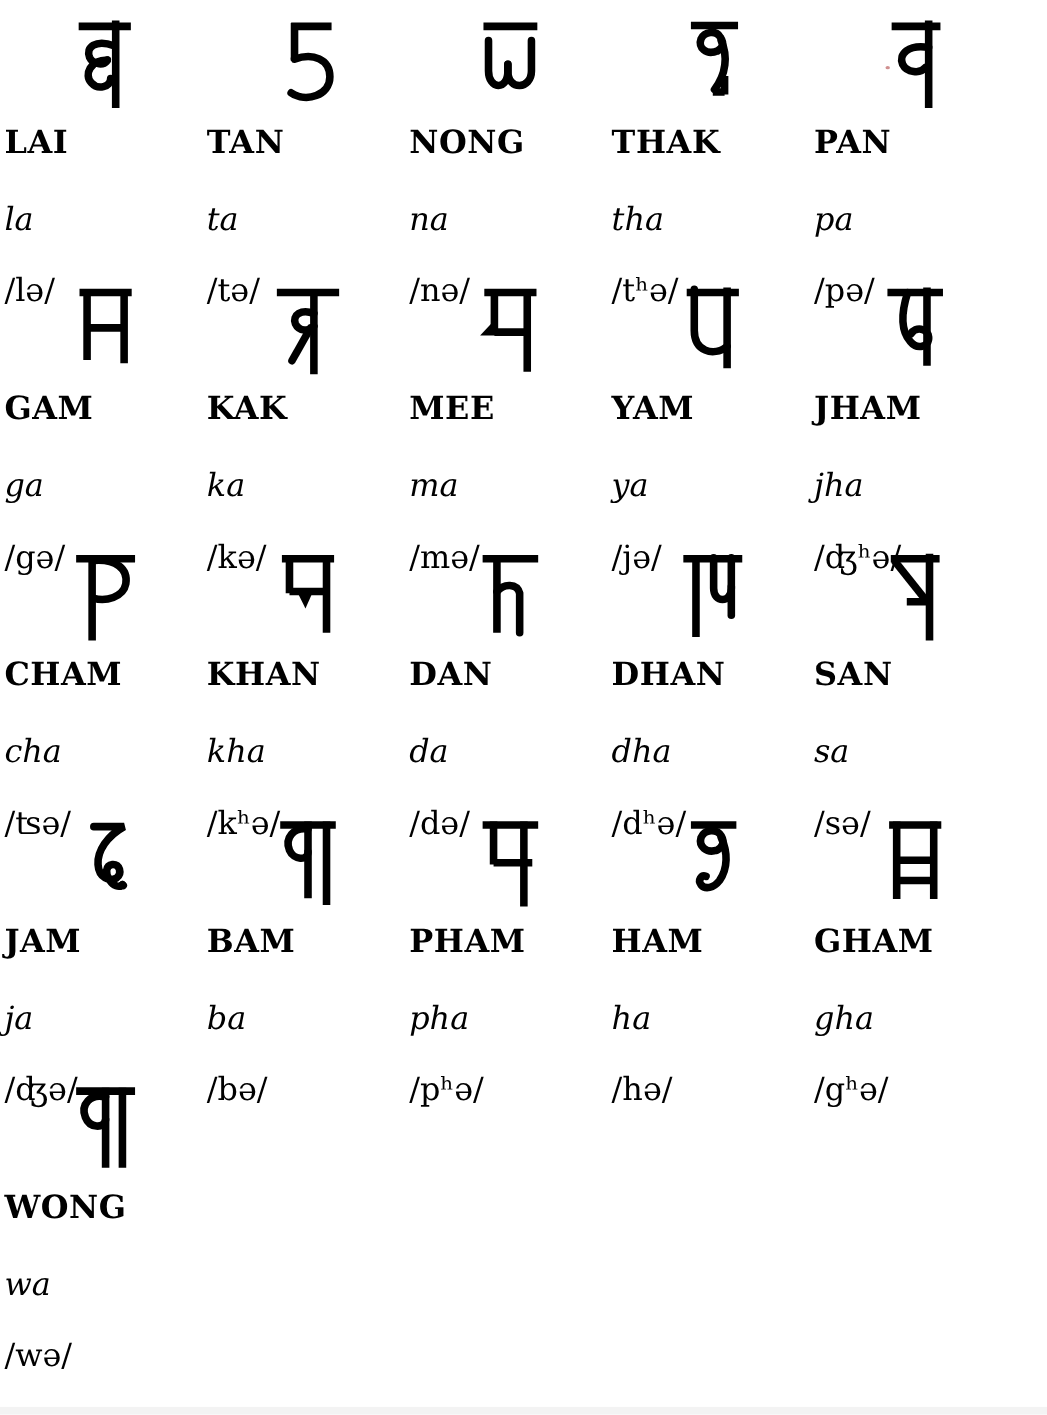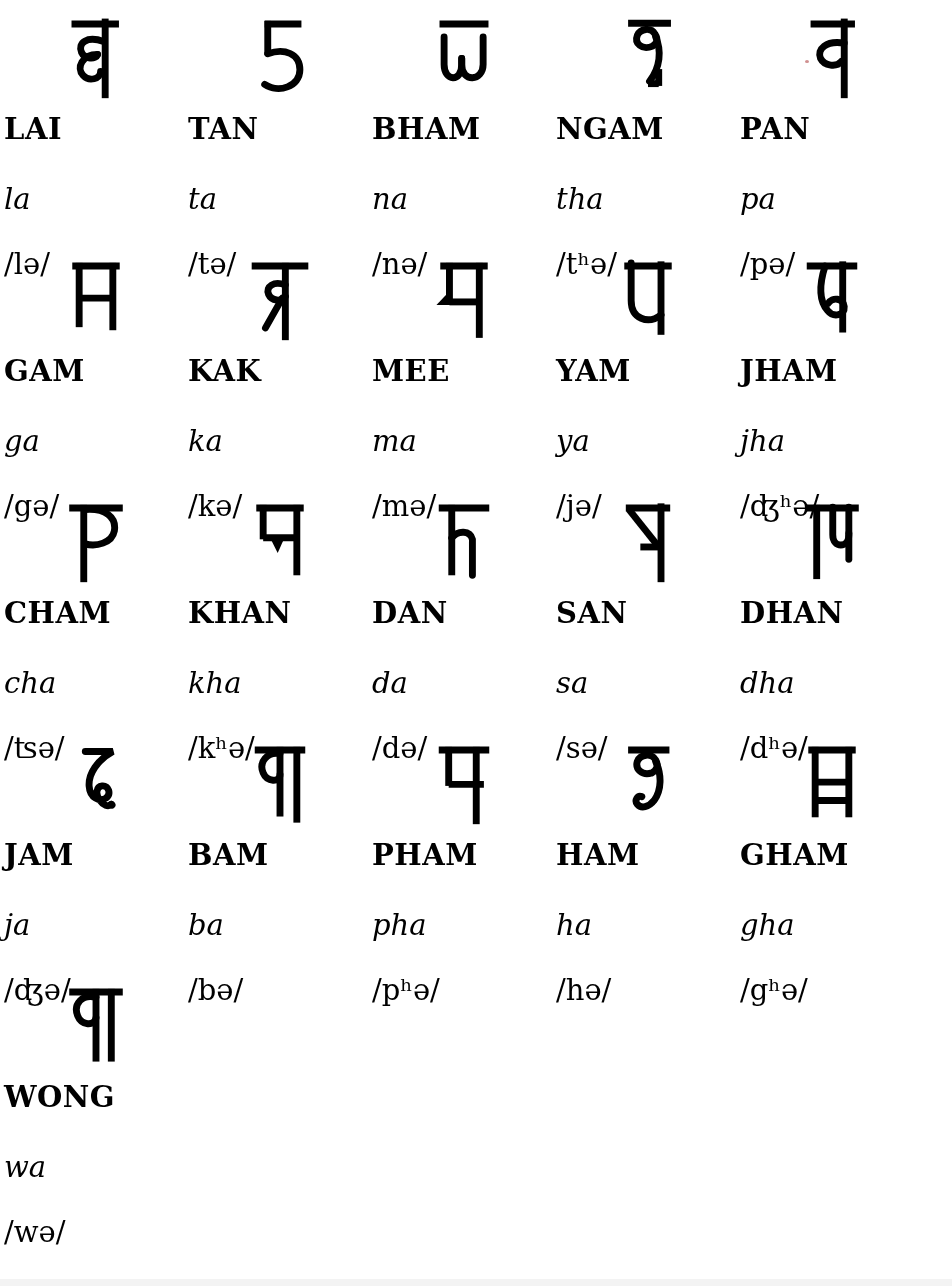--- a/index.html
+++ b/index.html
@@ -47,35 +47,35 @@
     <div class="lipa">/tə/</div>
   </div>
   <div class="cell">
     <div class="glyph-box">
         <svg viewBox="0 0 100 115">
           <path d="M18,13 H82" fill="none" stroke="#000" stroke-width="9" stroke-linecap="butt" stroke-linejoin="miter"></path>
           <path d="M24,30 V66 C24,88 47,90 47,66 V58" fill="none" stroke="#000" stroke-width="9" stroke-linecap="round" stroke-linejoin="miter"></path>
           <path d="M47,58 V66 C47,90 75,88 75,66 V30" fill="none" stroke="#000" stroke-width="9" stroke-linecap="round" stroke-linejoin="miter"></path>
         </svg>
       </div>
-    <div class="lname">BHAM</div>
+    <div class="lname">NONG</div>
     <div class="ltranslit">na</div>
     <div class="lipa">/nə/</div>
   </div>
   <div class="cell">
     <div class="glyph-box">
         <svg viewBox="0 0 100 115">
           <path d="M24,12 H80" fill="none" stroke="#000" stroke-width="9" stroke-linecap="butt" stroke-linejoin="miter"></path>
           <path d="M56,42 C42,48 32,38 36,28 C40,19 54,17 59,26 C64,34 62,38 56,42" fill="none" stroke="#000" stroke-width="9" stroke-linecap="round" stroke-linejoin="miter"></path>
           <path d="M60,30 C68,48 66,70 52,88" fill="none" stroke="#000" stroke-width="9" stroke-linecap="round" stroke-linejoin="miter"></path>
           <path d="M50,91 H64" fill="none" stroke="#000" stroke-width="9" stroke-linecap="butt" stroke-linejoin="miter"></path>
           <path d="M64,72 V94" fill="none" stroke="#000" stroke-width="9" stroke-linecap="butt" stroke-linejoin="miter"></path>
         </svg>
       </div>
-    <div class="lname">NGAM</div>
+    <div class="lname">THAK</div>
     <div class="ltranslit">tha</div>
     <div class="lipa">/tʰə/</div>
   </div>
   <div class="cell">
     <div class="glyph-box">
         <svg viewBox="0 0 100 115">
           <path d="M22,13 H80" fill="none" stroke="#000" stroke-width="9" stroke-linecap="butt" stroke-linejoin="miter"></path>
           <path d="M66,6 V110" fill="none" stroke="#000" stroke-width="9" stroke-linecap="butt" stroke-linejoin="miter"></path>
           <path d="M66,38 C42,34 30,46 35,58 C40,68 56,70 62,62" fill="none" stroke="#000" stroke-width="9" stroke-linecap="round" stroke-linejoin="miter"></path>
         </svg>
@@ -182,46 +182,46 @@
           <path d="M34,52 C42,42 58,42 61,54 V101" fill="none" stroke="#000" stroke-width="9" stroke-linecap="round" stroke-linejoin="miter"></path>
         </svg>
       </div>
     <div class="lname">DAN</div>
     <div class="ltranslit">da</div>
     <div class="lipa">/də/</div>
   </div>
   <div class="cell">
     <div class="glyph-box">
         <svg viewBox="0 0 100 115">
+          <path d="M15,13 H85" fill="none" stroke="#000" stroke-width="9" stroke-linecap="butt" stroke-linejoin="miter"></path>
+          <path d="M30,9 V106" fill="none" stroke="#000" stroke-width="9" stroke-linecap="butt" stroke-linejoin="miter"></path>
+          <path d="M51,12 V48 C51,66 72,66 72,48 V12" fill="none" stroke="#000" stroke-width="9" stroke-linecap="round" stroke-linejoin="miter"></path>
+          <path d="M72,46 V80" fill="none" stroke="#000" stroke-width="9" stroke-linecap="round" stroke-linejoin="miter"></path>
+        </svg>
+      </div>
+    <div class="lname">DHAN</div>
+    <div class="ltranslit">dha</div>
+    <div class="lipa">/dʰə/</div>
+  </div>
+  <div class="cell">
+    <div class="glyph-box">
+        <svg viewBox="0 0 100 115">
           <path d="M21,13 H79" fill="none" stroke="#000" stroke-width="9" stroke-linecap="butt" stroke-linejoin="miter"></path>
           <path d="M67,7 V110" fill="none" stroke="#000" stroke-width="9" stroke-linecap="butt" stroke-linejoin="miter"></path>
           <path d="M25,15 L64,64" fill="none" stroke="#000" stroke-width="9" stroke-linecap="butt" stroke-linejoin="miter"></path>
           <path d="M40,64 H67" fill="none" stroke="#000" stroke-width="9" stroke-linecap="butt" stroke-linejoin="miter"></path>
         </svg>
       </div>
     <div class="lname">SAN</div>
     <div class="ltranslit">sa</div>
     <div class="lipa">/sə/</div>
   </div>
   <div class="cell">
     <div class="glyph-box">
         <svg viewBox="0 0 100 115">
-          <path d="M15,13 H85" fill="none" stroke="#000" stroke-width="9" stroke-linecap="butt" stroke-linejoin="miter"></path>
-          <path d="M30,9 V106" fill="none" stroke="#000" stroke-width="9" stroke-linecap="butt" stroke-linejoin="miter"></path>
-          <path d="M51,12 V48 C51,66 72,66 72,48 V12" fill="none" stroke="#000" stroke-width="9" stroke-linecap="round" stroke-linejoin="miter"></path>
-          <path d="M72,46 V80" fill="none" stroke="#000" stroke-width="9" stroke-linecap="round" stroke-linejoin="miter"></path>
-        </svg>
-      </div>
-    <div class="lname">DHAN</div>
-    <div class="ltranslit">dha</div>
-    <div class="lipa">/dʰə/</div>
-  </div>
-  <div class="cell">
-    <div class="glyph-box">
-        <svg viewBox="0 0 100 115">
           <path d="M36,15 H72 C52,26 40,44 41,60 C42,76 55,81 63,76 C70,71 67,59 58,60 C50,61 49,71 55,79 C59,85 66,88 70,84" fill="none" stroke="#000" stroke-width="9" stroke-linecap="round" stroke-linejoin="miter"></path>
           <path d="M70,84 L71,85" fill="none" stroke="#000" stroke-width="9" stroke-linecap="round" stroke-linejoin="miter"></path>
         </svg>
       </div>
     <div class="lname">JAM</div>
     <div class="ltranslit">ja</div>
     <div class="lipa">/ʤə/</div>
   </div>
   <div class="cell">
     <div class="glyph-box">

